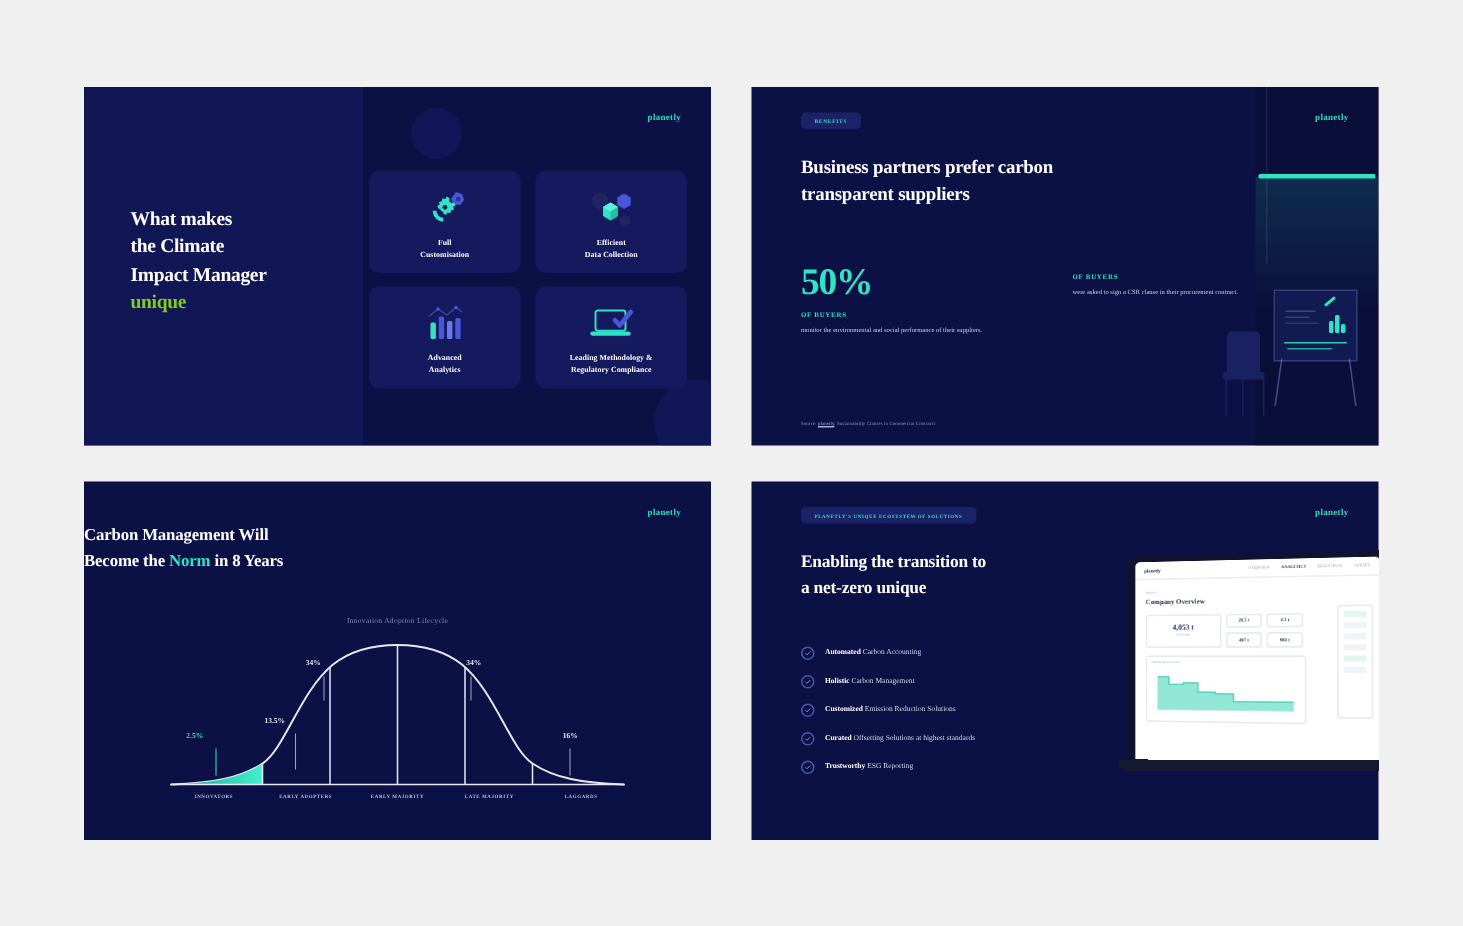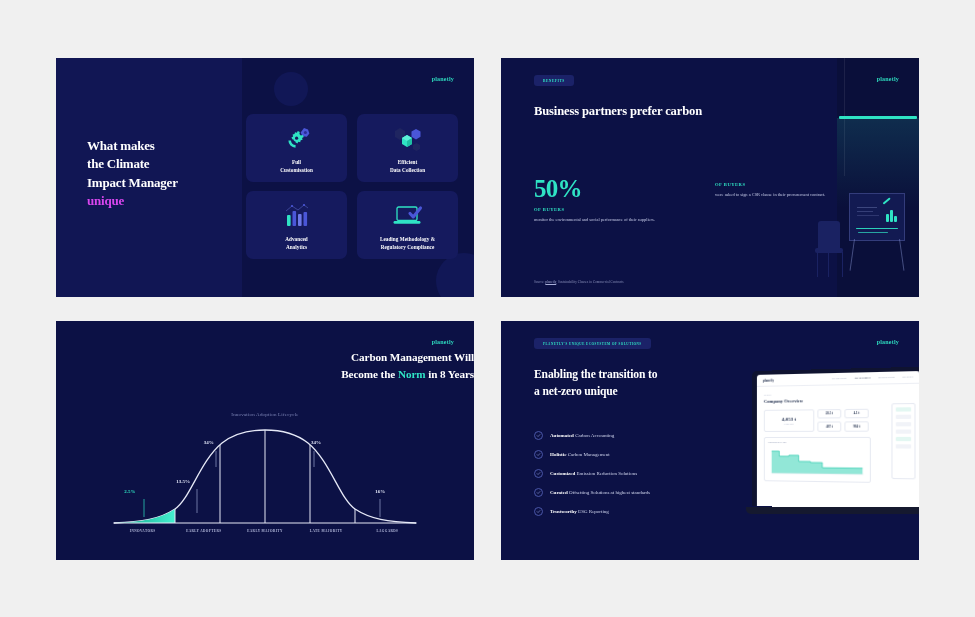--- a/index.html
+++ b/index.html
@@ -46,21 +46,21 @@
     position: absolute; border-radius: 50%;
     background: #131a5c; opacity: .75;
   }
   .s1-blob.b1 { width: 34px; height: 34px; left: 32px; top: 14px; }
   .s1-blob.b2 { width: 56px; height: 56px; right: -18px; bottom: -12px; }
   .s1-title {
     position: absolute; left: 31px; top: 79px;
     font-size: 13px; font-weight: 700; line-height: 1.42;
     color: #ffffff; letter-spacing: -.2px;
   }
-  .s1-title .accent { color: #d946ef; }
+  .s1-title .accent { color: #84cc16; }
   .cards {
     position: absolute; left: 14px; right: 18px; top: 58px;
     display: grid; grid-template-columns: 1fr 1fr;
     gap: 9px 10px;
   }
   .card {
     background: #151a5e; border-radius: 7px;
     height: 68px; position: relative;
     display: flex; flex-direction: column;
     align-items: center; justify-content: flex-end;
@@ -142,21 +142,21 @@
   }
   .chair .seat {
     position: absolute; left: 0; top: 27px; width: 28px; height: 5px;
     background: #1a2262; border-radius: 2px;
   }
   .chair .cleg { position: absolute; top: 31px; width: 1.4px; height: 25px; background: #1a2262; }
 
   
   .s3-title {
     position: absolute; left: 0; right: 0; top: 28px;
-    text-align: right; font-size: 11.2px; font-weight: 700;
+    text-align: left; font-size: 11.2px; font-weight: 700;
     line-height: 1.5; color: #fff; letter-spacing: -.1px;
   }
   .s3-title .accent { color: #2fe3c4; }
   .s3-sub {
     position: absolute; left: 0; right: 0; top: 91px;
     text-align: center; font-size: 5px; color: #7f87b8; letter-spacing: .2px;
   }
   .s3-chart { position: absolute; left: 56px; right: 56px; top: 104px; height: 104px; }
   .s3-axis {
     position: absolute; left: 56px; right: 56px; bottom: 27px;
@@ -352,20 +352,21 @@
           <div style="position:absolute;left:7px;top:21px;width:22px;height:1px;background:rgba(160,172,230,.2);"></div>
         </div>
         <div class="leg l"></div>
         <div class="leg r"></div>
       </div>
     </div>
 
     <div class="badge">Benefits</div>
     <div class="s2-head">
       <div>Business partners prefer carbon</div>
+      <div>transparent suppliers</div>
     </div>
 
     <div class="stats">
       <div class="stat">
         <div class="big">50%</div>
         <div class="sub">OF BUYERS</div>
         <div class="desc">monitor the environmental and social performance of their suppliers.</div>
       </div>
       <div class="stat">
         <div class="sub">OF BUYERS</div>

